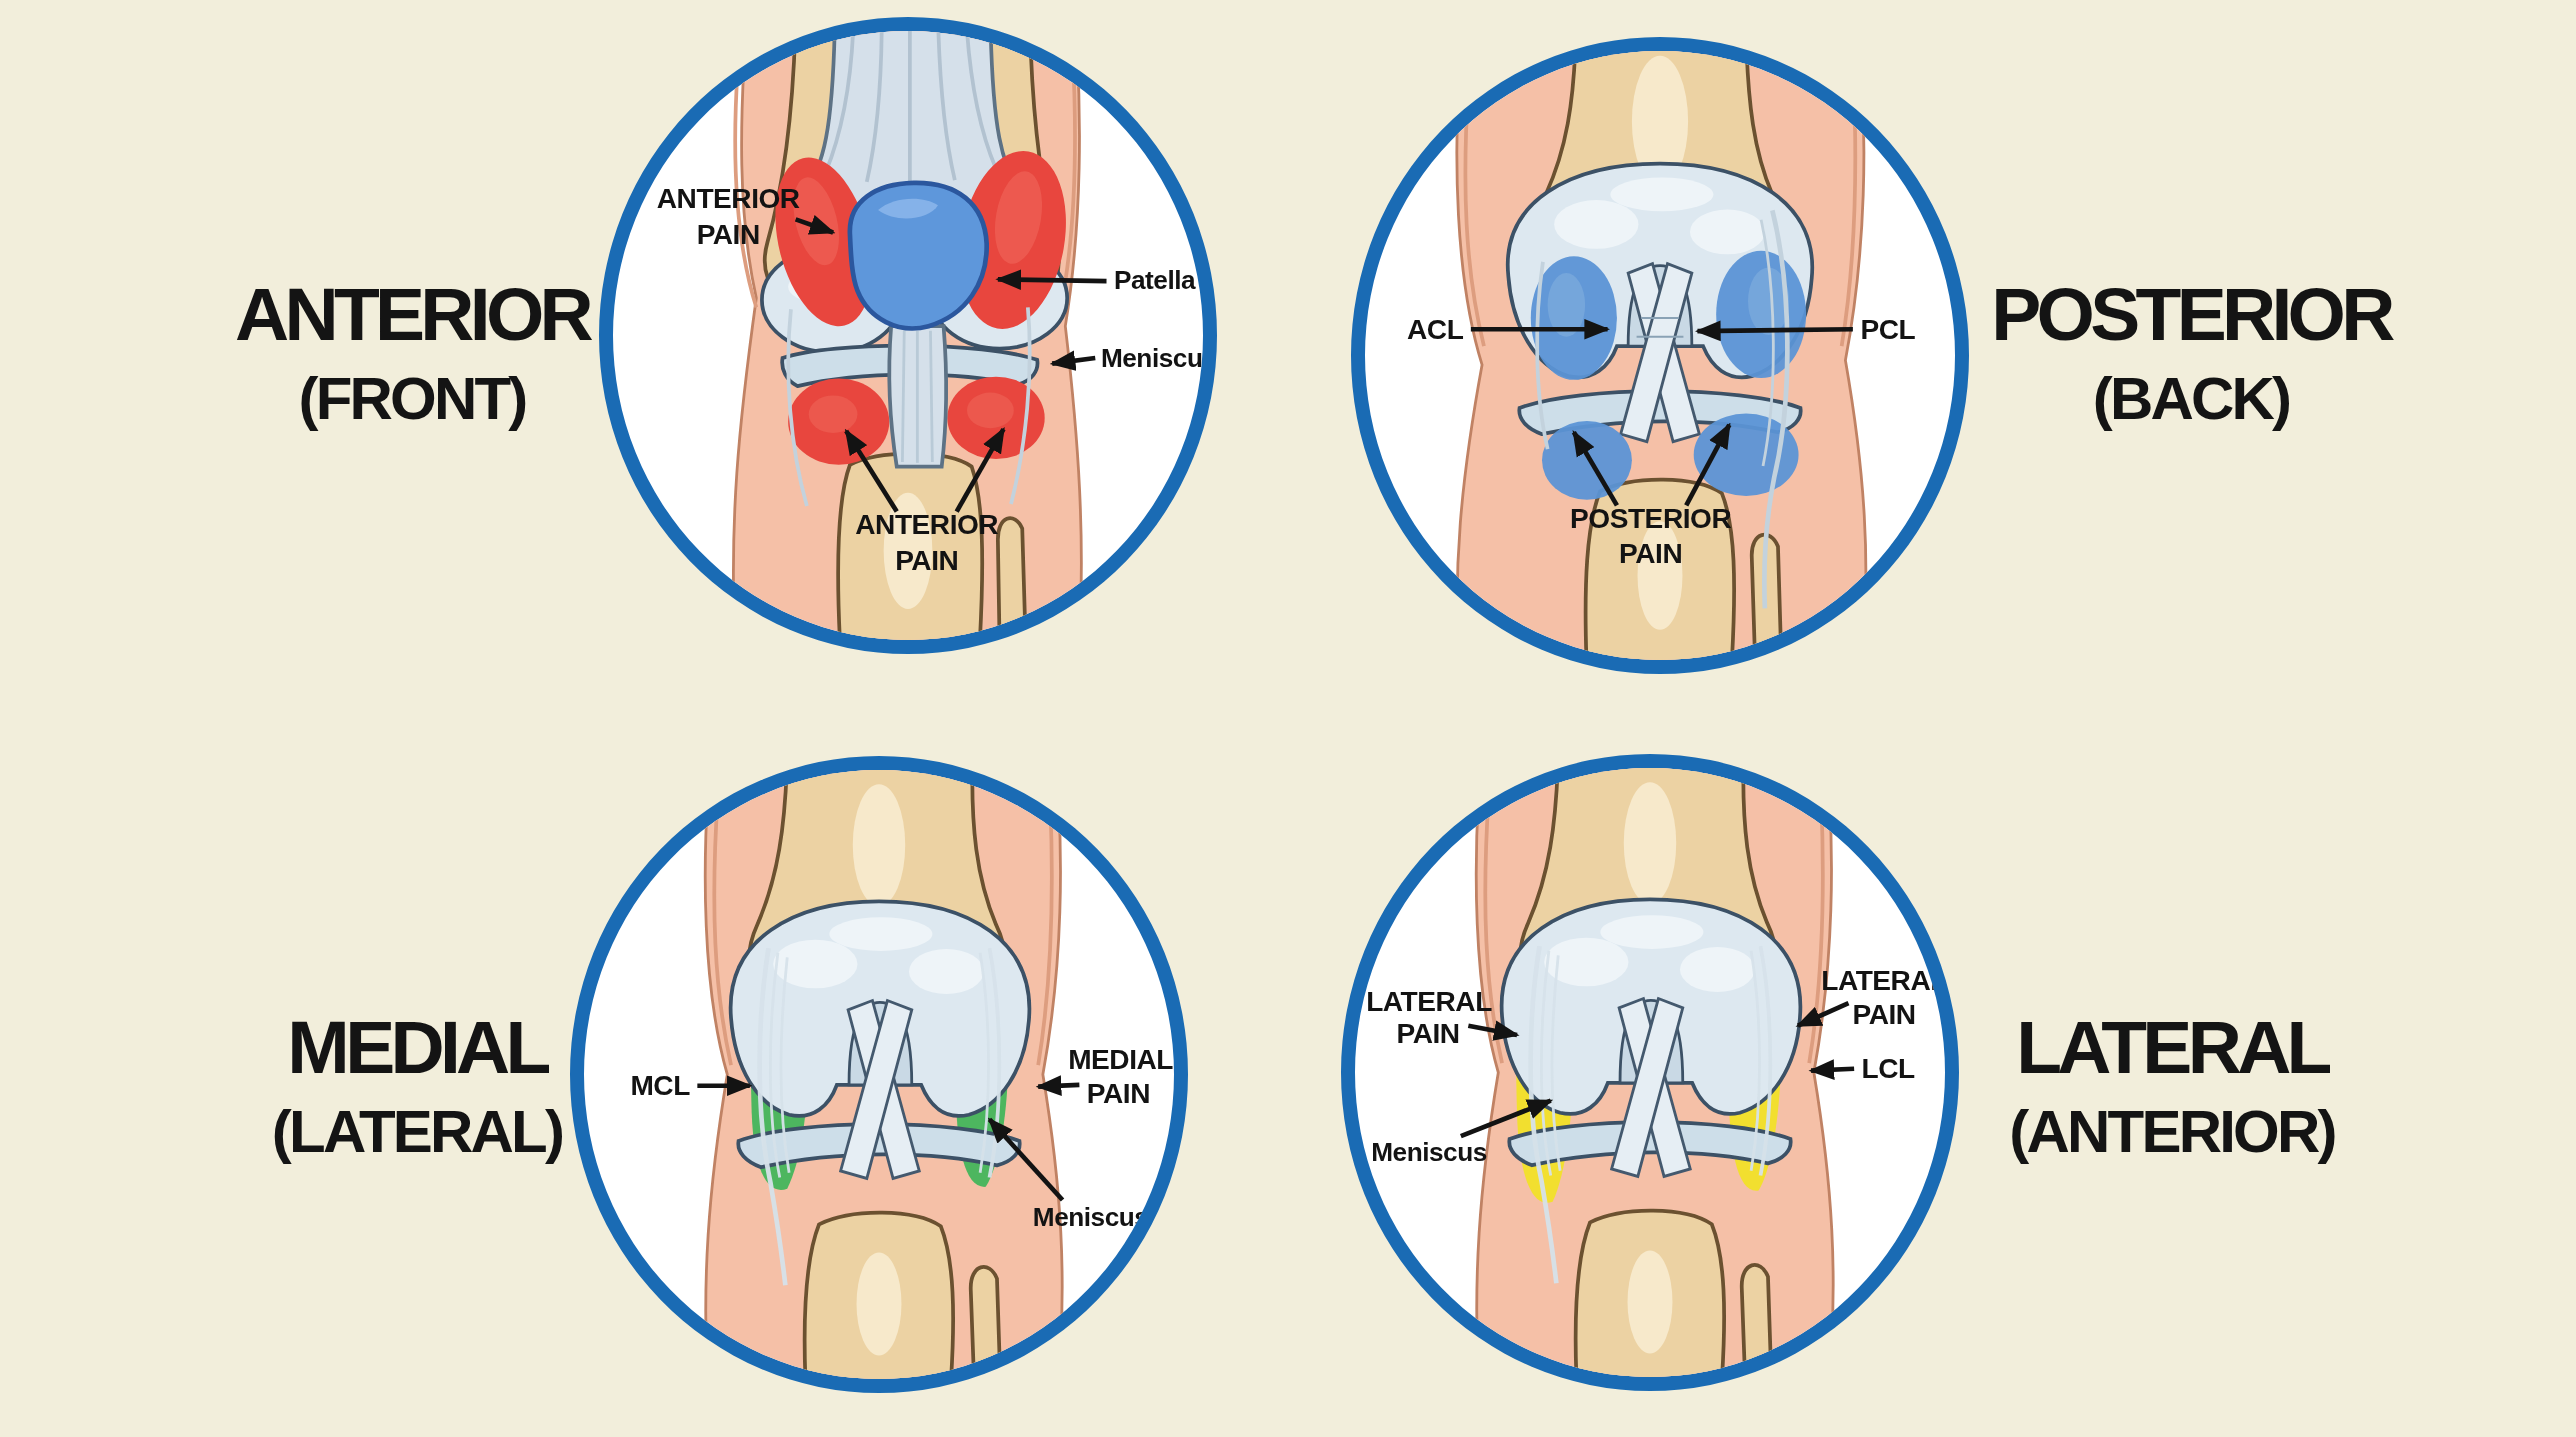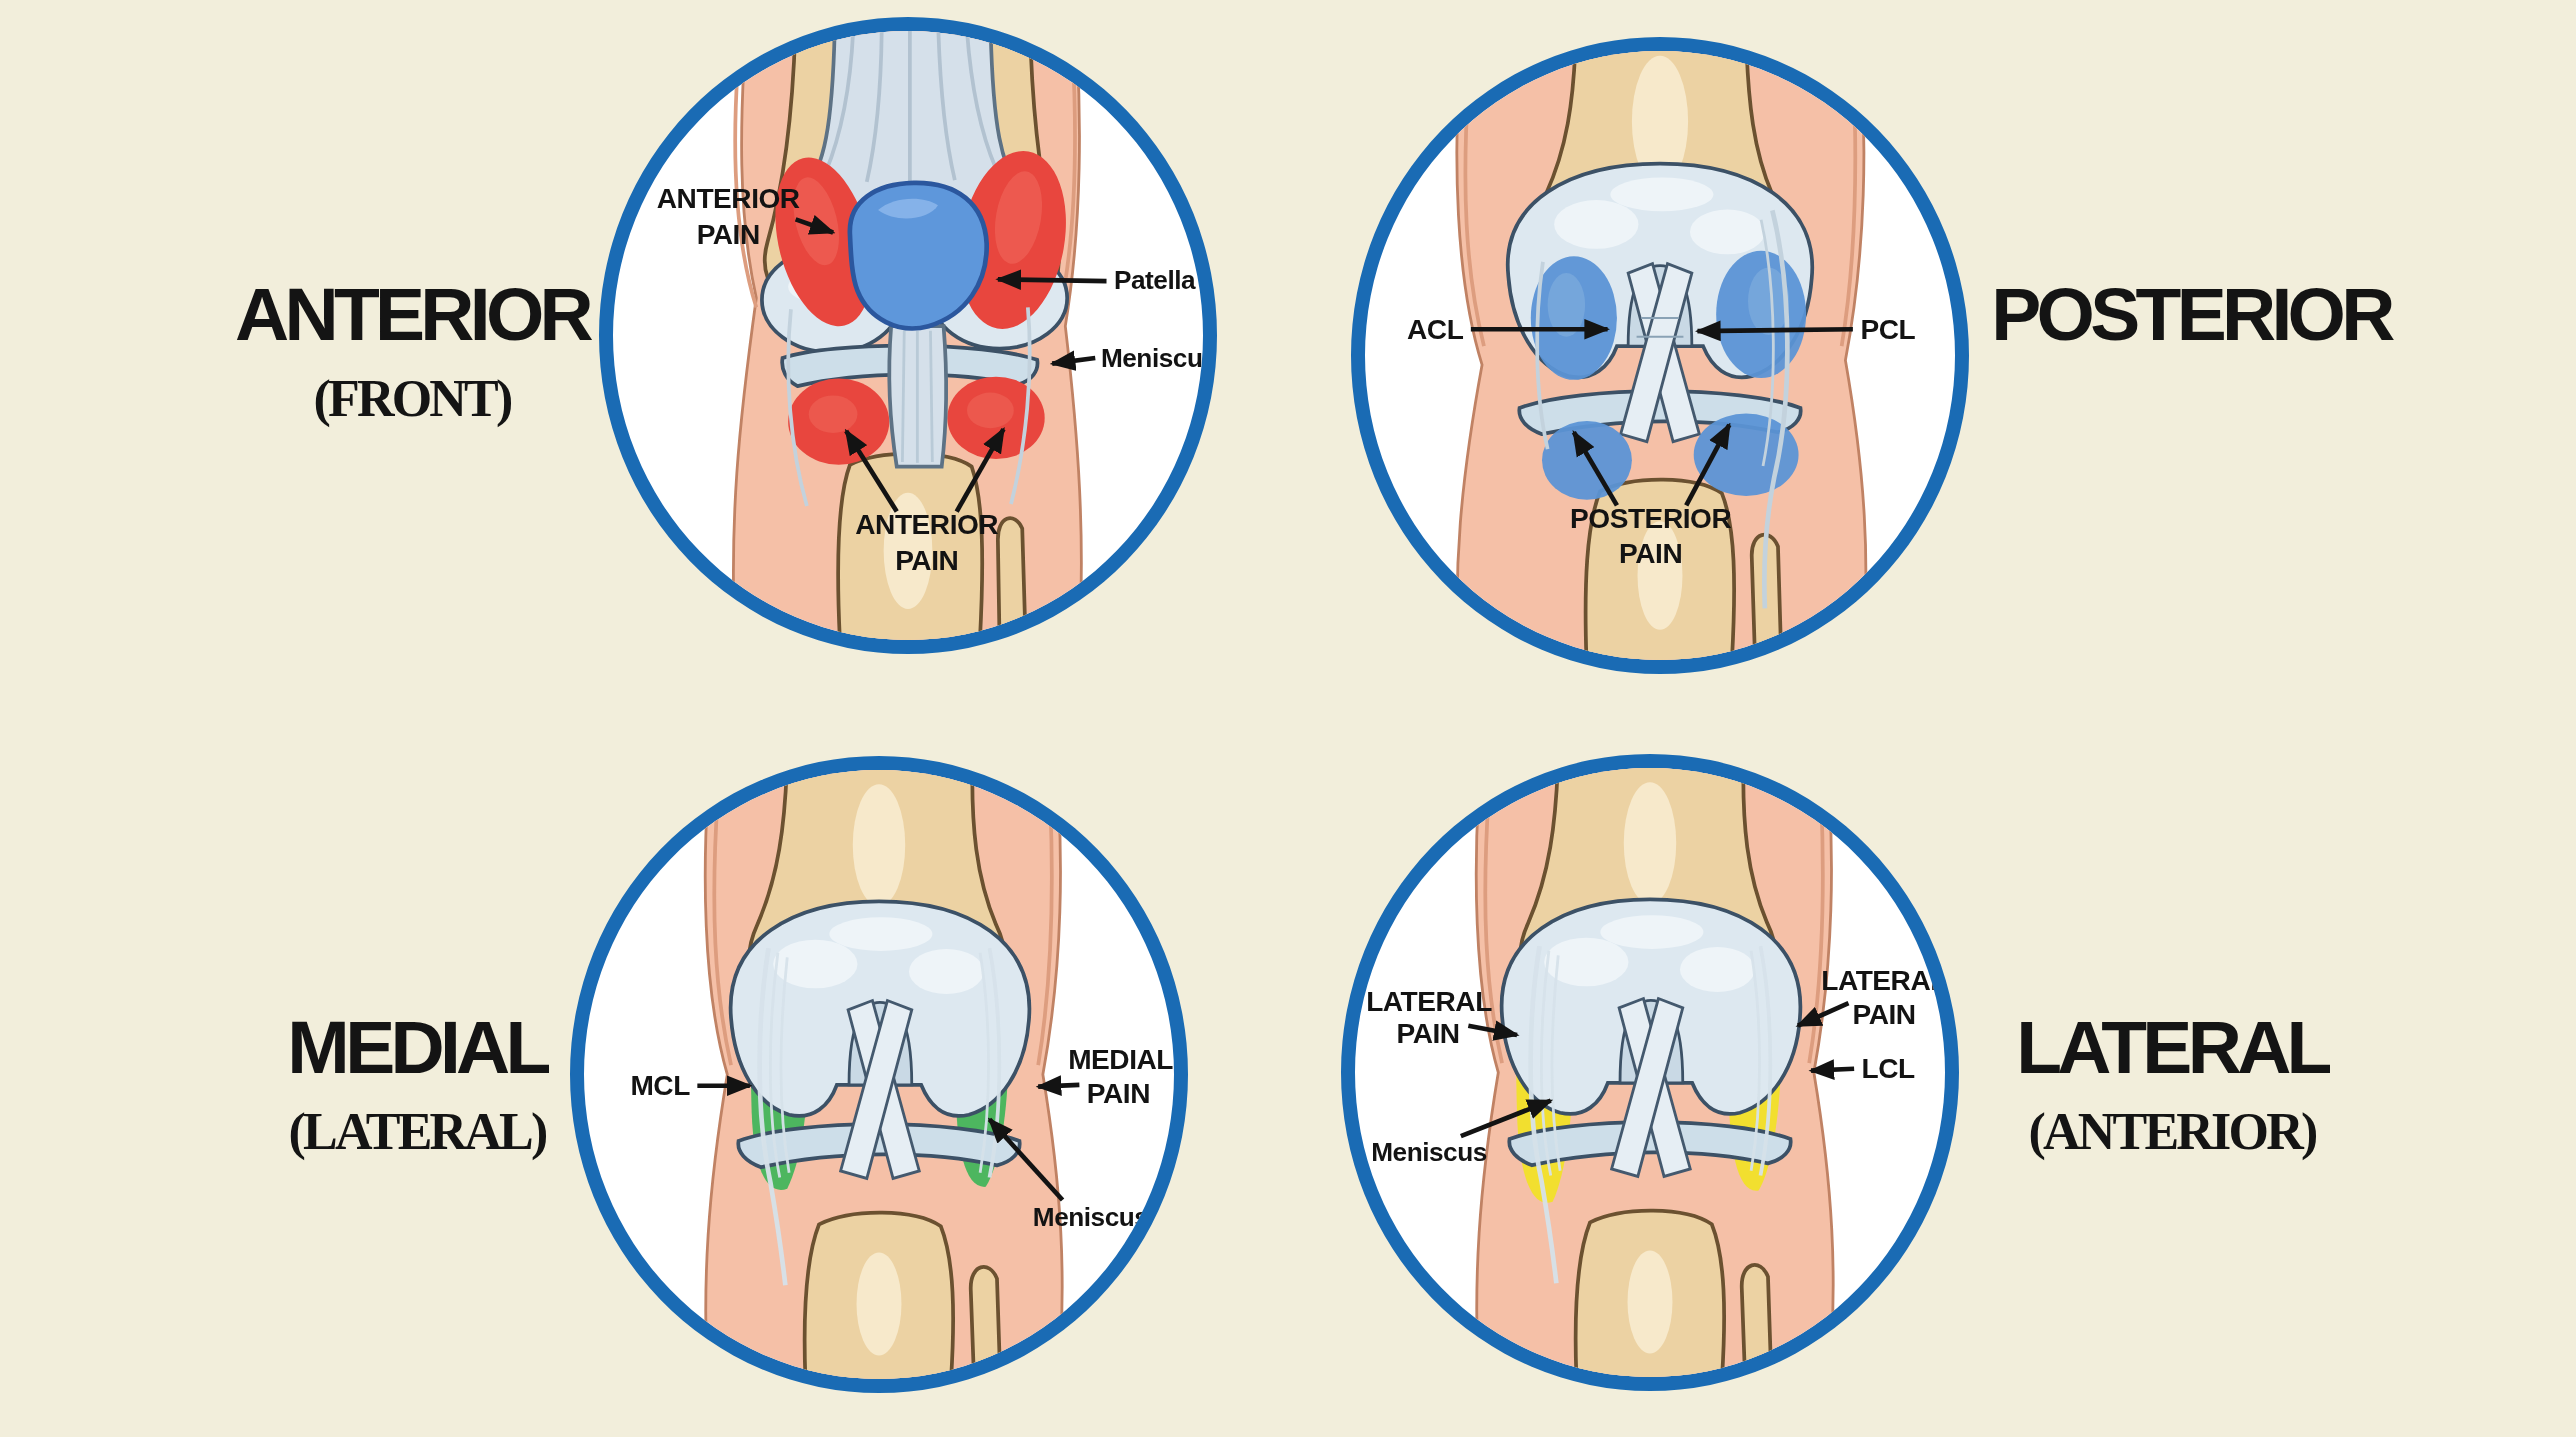--- a/index.html
+++ b/index.html
@@ -1,20 +1,20 @@
 <!DOCTYPE html>
 <html style="font-size:15px"><head>
 <meta charset="utf-8">
 <style>
   html,body{margin:0;padding:0;}
   body{width:2576px;height:1438px;background:#f2eedb;font-family:"Liberation Sans",sans-serif;position:relative;overflow:hidden;}
   .stage{position:absolute;inset:0;}
   .vtitle{position:absolute;text-align:center;color:#141414;width:562px;}
   .vtitle .t1{display:block;font-weight:700;font-size:75px;letter-spacing:-4.7px;line-height:75px;}
-  .vtitle .t2{display:block;font-weight:700;font-size:52px;letter-spacing:-2.8px;line-height:60px;margin-top:17px;font-family:Liberation Serif, serif;}
+  .vtitle .t2{display:block;font-weight:700;font-size:60px;letter-spacing:-2.8px;line-height:60px;margin-top:17px;}
   .circle{position:absolute;width:618px;height:637px;border:14px solid #1a6bb4;border-radius:50%;background:#ffffff;box-sizing:border-box;overflow:hidden;}
   .circle svg{position:absolute;left:-14px;top:-14px;width:618px;height:637px;display:block;}
   svg text{font-family:"Liberation Sans",sans-serif;font-weight:700;fill:#131313;font-size:30px;letter-spacing:-0.5px;}
   svg text.small{font-size:28px;}
   .arrow{stroke:#131313;stroke-width:5;fill:none;}
   .outline-bone{stroke:#6b5130;stroke-width:4;}
   .outline-lig{stroke:#5d7285;stroke-width:4;}
   .outline-cart{stroke:#3c5166;stroke-width:4;}
 </style>
 </head>
@@ -98,20 +98,21 @@
         <text x="350" y="552" text-anchor="middle">ANTERIOR</text>
         <text x="350" y="590" text-anchor="middle">PAIN</text>
         <line class="arrow" x1="318" y1="528" x2="264" y2="442" marker-end="url(#arrA)"></line>
         <line class="arrow" x1="382" y1="528" x2="432" y2="440" marker-end="url(#arrA)"></line>
       </g>
     </svg>
   </div>
 
   <div class="vtitle" style="left:1910px;top:277px;">
     <span class="t1">POSTERIOR</span>
+    <span class="t2">(BACK)</span>
   </div>
 
   <div class="circle" style="left:1351px;top:37px;text-align:right;">
     <svg viewBox="0 0 660 680">
       <defs>
         <marker id="arrP" viewBox="0 0 10 8" refX="9" refY="4" markerWidth="5.5" markerHeight="4.5" orient="auto-start-reverse">
           <path d="M0,0L10,4L0,8Z" fill="#131313"></path>
         </marker>
       </defs>
       <g>

